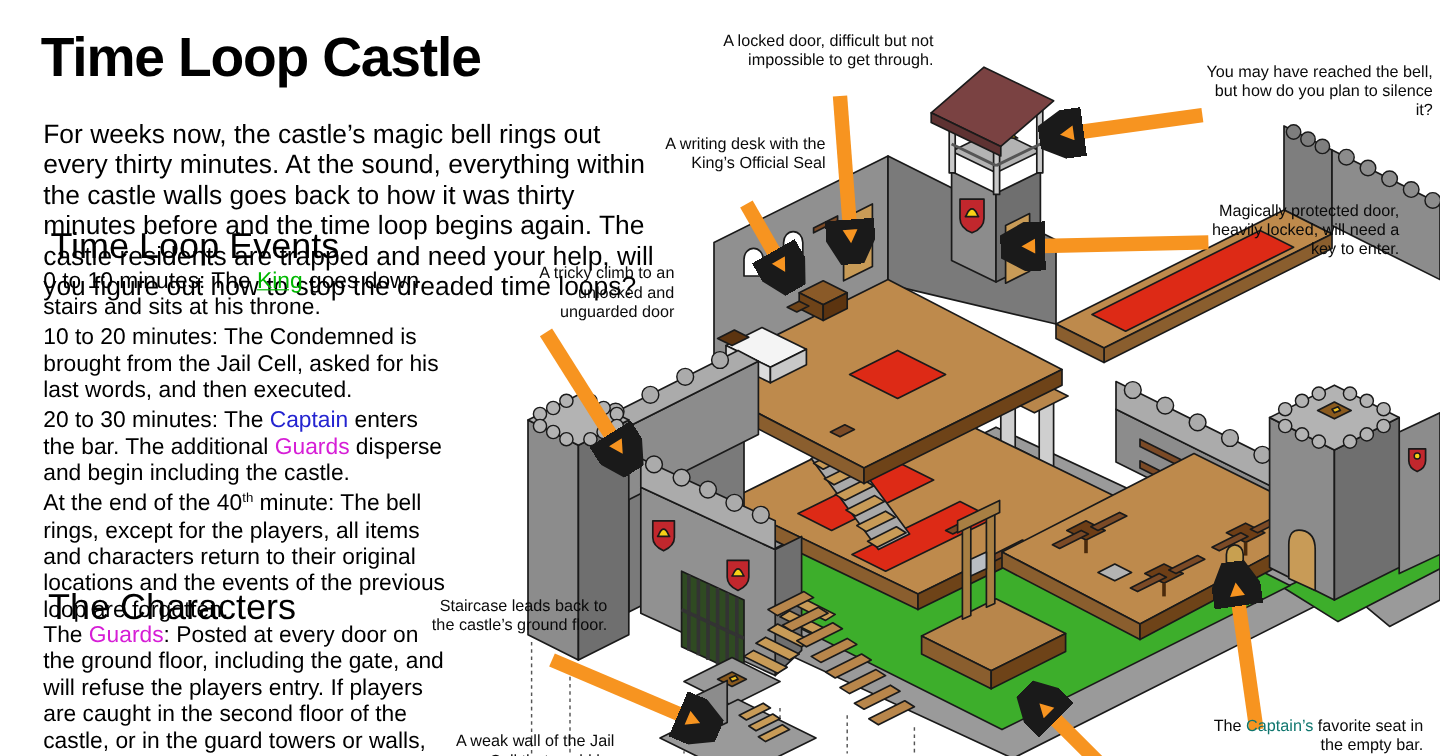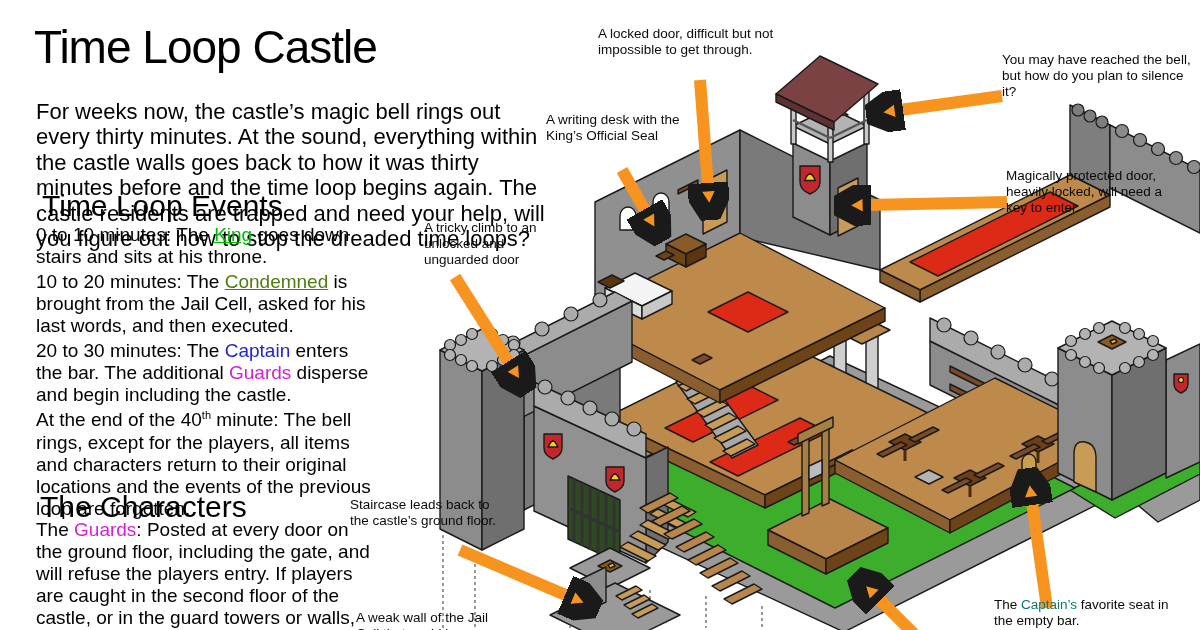--- a/index.html
+++ b/index.html
@@ -8,43 +8,43 @@
   .abs{position:absolute}
   #title{left:34px;top:20px;font-size:46px;letter-spacing:-1px;white-space:nowrap}
   #intro{left:36px;top:99px;width:518px;font-size:22px;line-height:1.155}
   .h2{font-size:30px;white-space:nowrap}
   #events-heading{left:42px;top:189px}
   #events{left:36px;top:224px;width:342px;font-size:19px;line-height:1.16}
   .event{margin-bottom:3px}
   #chars-heading{left:36px;top:486px}
   #chars{left:36px;top:519px;width:344px;font-size:19px;line-height:1.16}
   sup{font-size:0.58em}
-  .callout{position:absolute;font-size:13.5px;line-height:1.17;text-align:left;color:#0a0a0a}
+  .callout{position:absolute;font-size:13.5px;line-height:1.17;text-align:right;color:#0a0a0a}
   #co-0{left:598px;top:26px;width:180px}
   #co-1{left:1002px;top:52px;width:192px}
   #co-2{left:546px;top:112px;width:142px}
   #co-3{left:1006px;top:168px;width:160px}
   #co-4{left:424px;top:220px;width:138px}
   #co-5{left:350px;top:497px;width:156px}
   #co-6{left:356px;top:610px;width:156px}
   #co-7{left:994px;top:597px;width:192px}
   #castle-svg{position:absolute;left:410px;top:30px;width:790px;height:600px}
   svg polygon, svg path{stroke:#1a1a1a;stroke-width:1.4;stroke-linejoin:round}
   svg circle{stroke:#1a1a1a;stroke-width:1.2}
 </style>
 </head>
 <body>
 
-<h1 class="abs" id="title" style="margin:0;font-weight:400">Time Loop Castle</h1>
+<h1 class="abs" id="title" style="margin:0;font-weight:700">Time Loop Castle</h1>
 <div class="abs" id="intro">For weeks now, the castle’s magic bell rings out every thirty minutes. At the sound, everything within the castle walls goes back to how it was thirty minutes before and the time loop begins again. The castle residents are trapped and need your help, will you figure out how to stop the dreaded time loops?</div>
 
 <h2 class="abs h2" id="events-heading" style="margin:0;font-weight:400">Time Loop Events</h2>
 <div class="abs" id="events">
   <div class="event"><span>0 to 10 minutes: The </span><span style="color: rgb(0, 184, 0); text-decoration: underline;">King</span><span> goes down stairs and sits at his throne.</span></div>
-  <div class="event"><span>10 to 20 minutes: The </span><span style="color: #4d7c0f; text-decoration: underline;">Condemned</span><span> is brought from the Jail Cell, asked for his last words, and then executed.</span></div>
+  <div class="event"><span>10 to 20 minutes: The </span><span style="color: #000000;">Condemned</span><span> is brought from the Jail Cell, asked for his last words, and then executed.</span></div>
   <div class="event"><span>20 to 30 minutes: The </span><span style="color: rgb(36, 36, 208);">Captain</span><span> enters the bar. The additional </span><span style="color: rgb(214, 30, 214);">Guards</span><span> disperse and begin including the castle.</span></div>
   <div class="event"><span>At the end of the 40</span><sup>th</sup><span> minute: The bell rings, except for the players, all items and characters return to their original locations and the events of the previous loop are forgotten.</span></div>
 </div>
 
 <h2 class="abs h2" id="chars-heading" style="margin:4px;font-weight:400">The Characters</h2>
 <div class="abs" id="chars"><span>The </span><span style="color: rgb(214, 30, 214);">Guards</span><span>: Posted at every door on the ground floor, including the gate, and will refuse the players entry. If players are caught in the second floor of the castle, or in the guard towers or walls, the </span><span style="color: rgb(214, 30, 214);">Guards</span><span> will attempt to</span></div>
 
 <svg id="castle-svg" viewBox="0 0 790 600">
   <defs>
     <marker id="ah" markerWidth="3.1" markerHeight="3.4" refX="0.25" refY="1.7" orient="auto">

